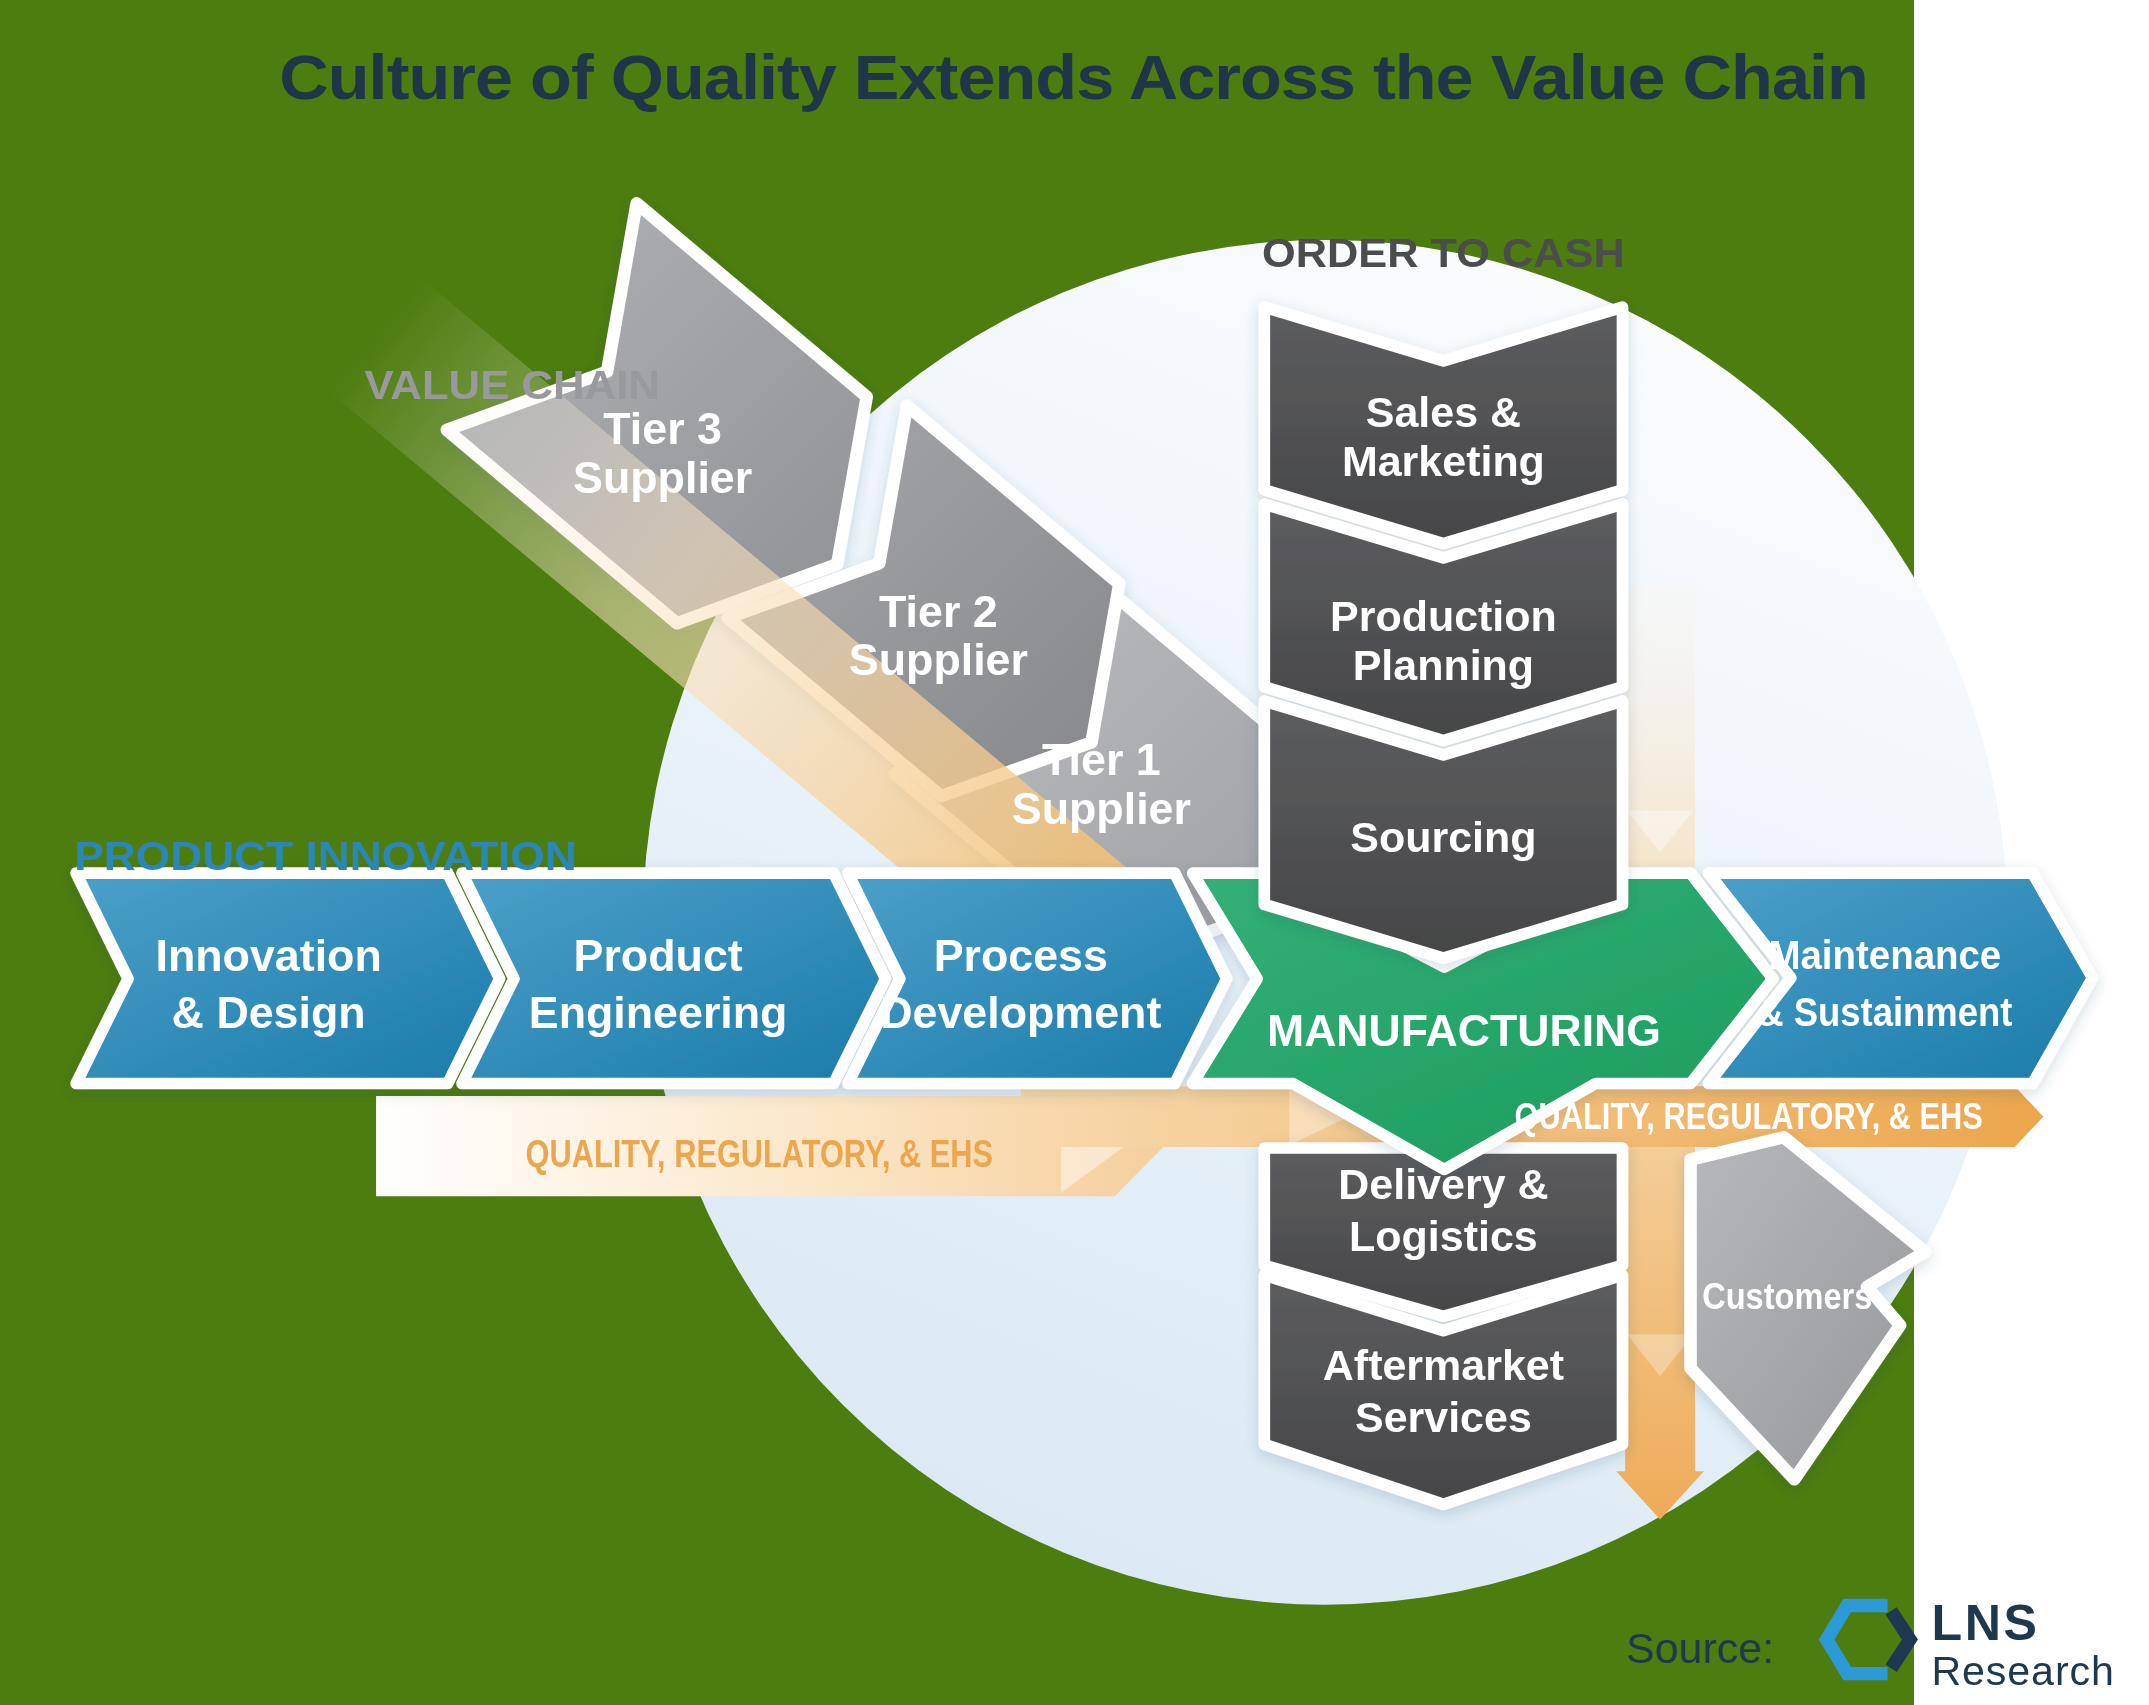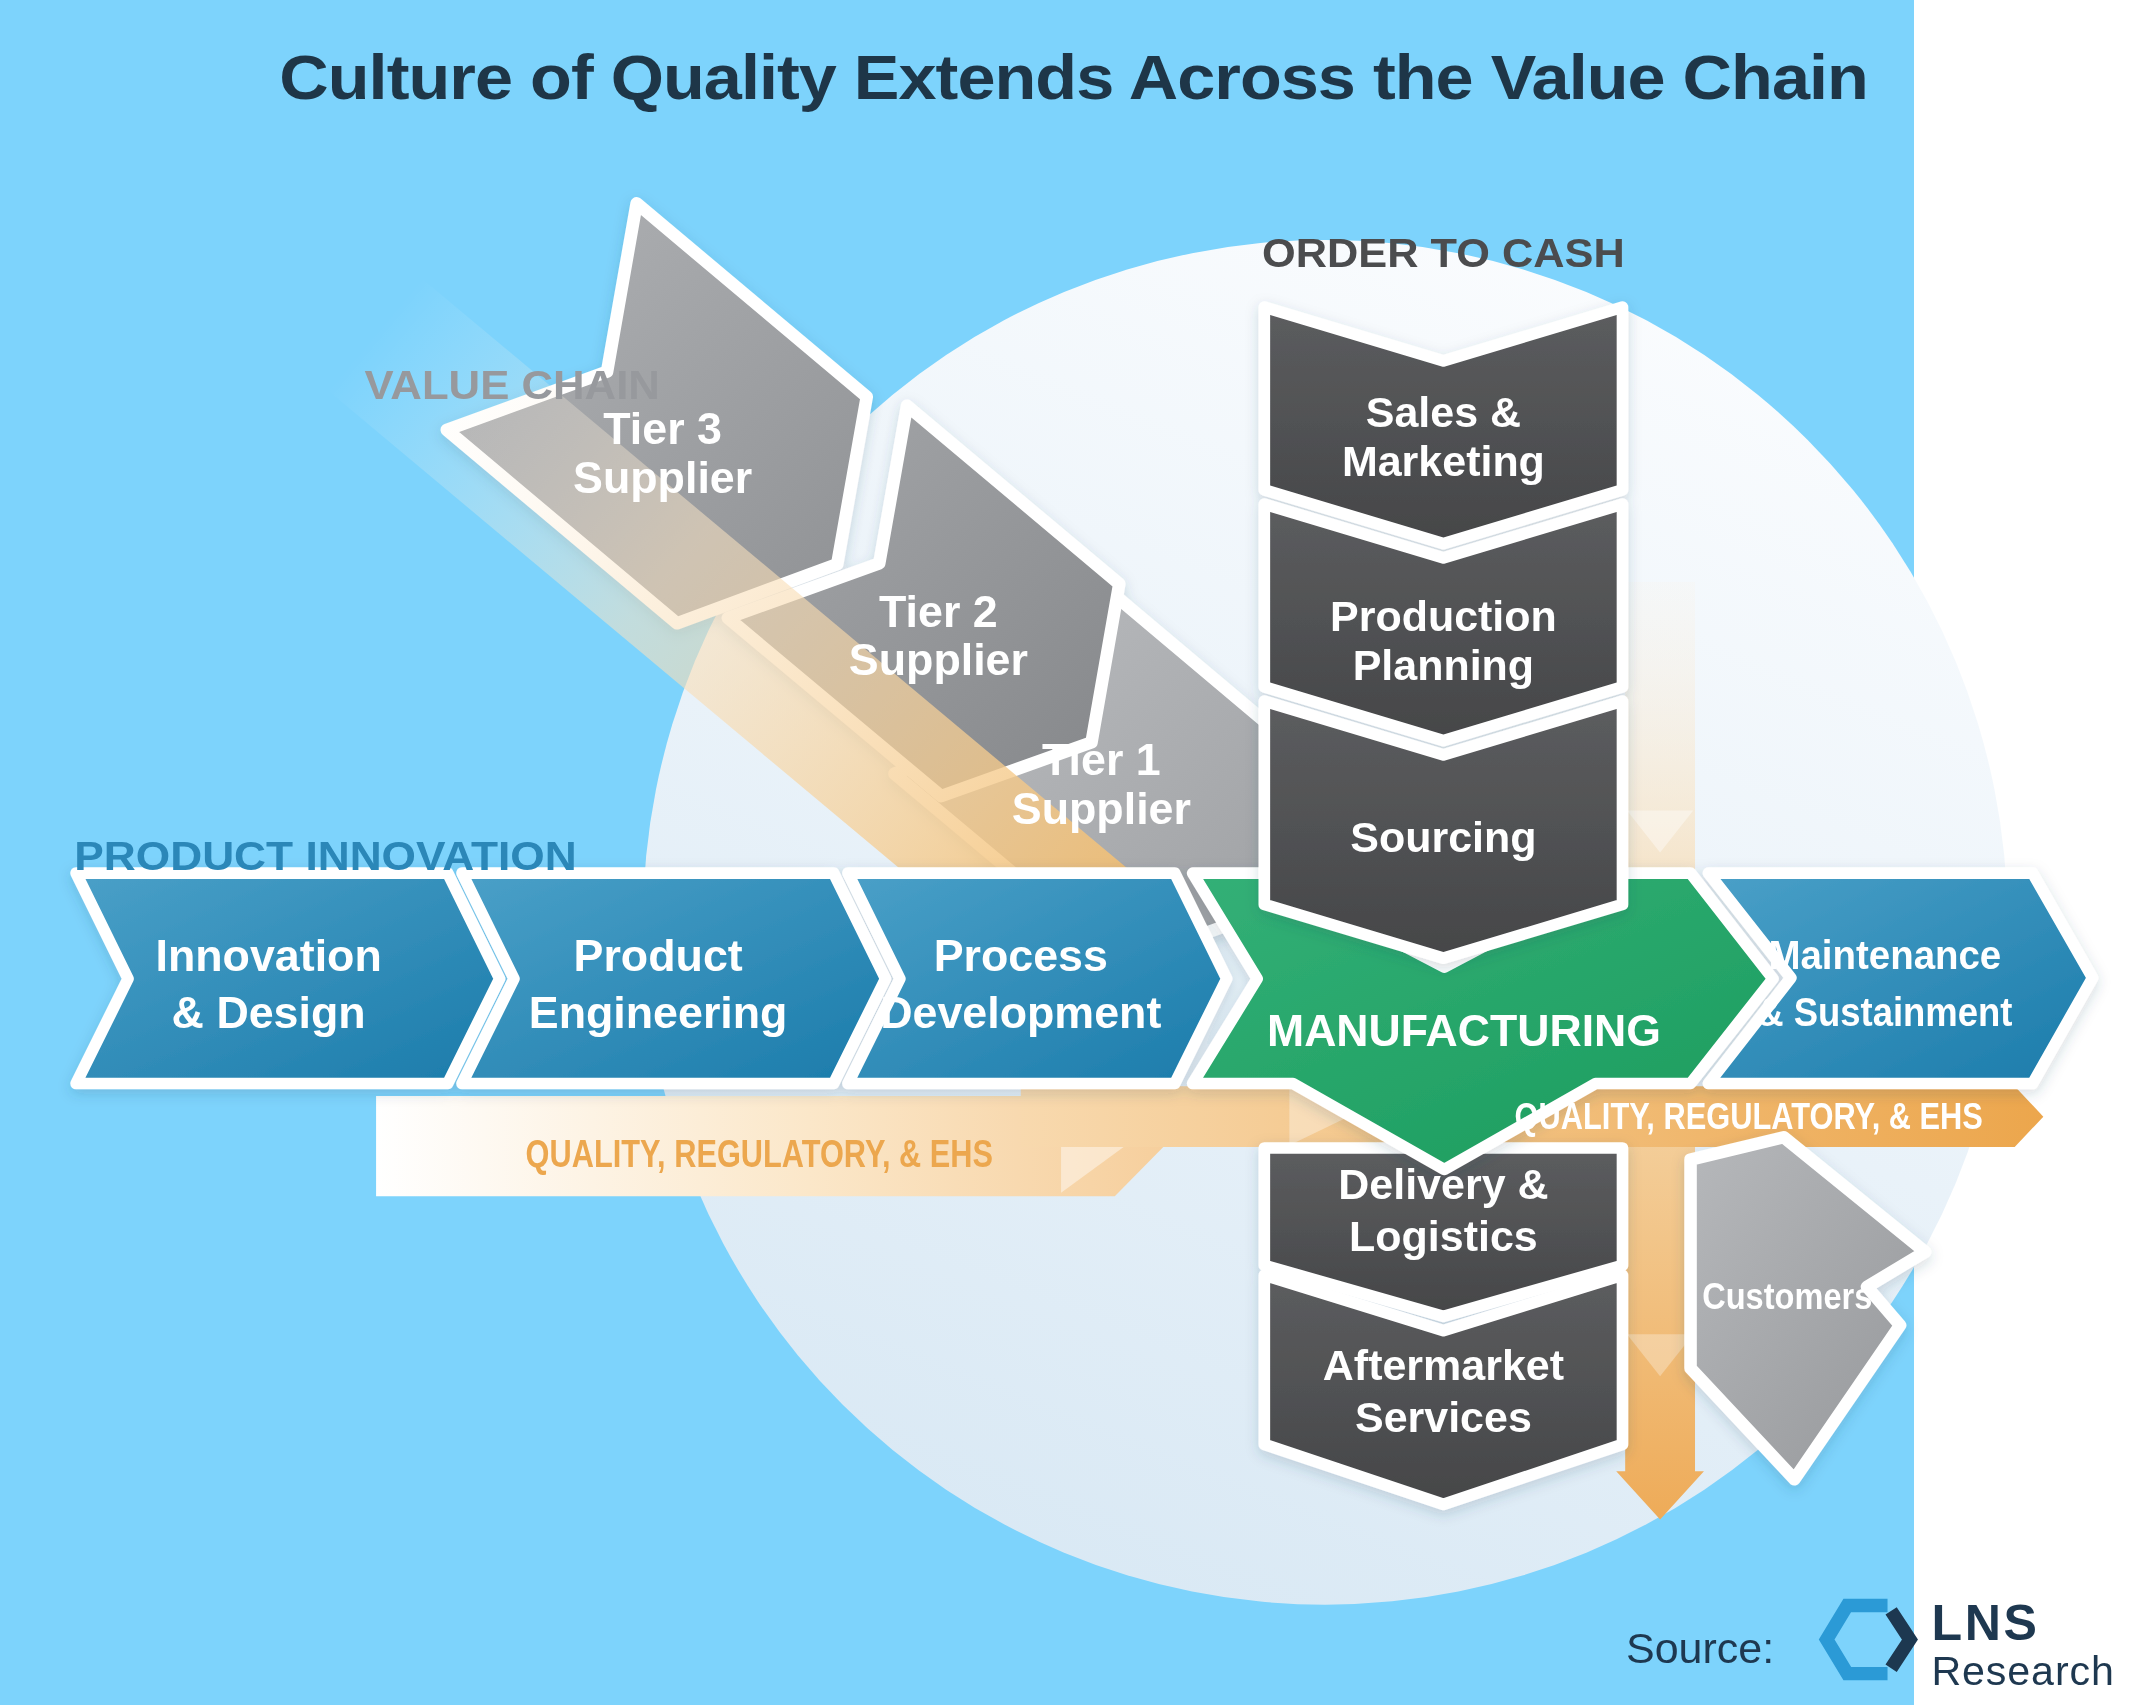--- a/index.html
+++ b/index.html
@@ -1,16 +1,16 @@
 <!DOCTYPE html>
 <html style="font-size:14.3px"><head>
 <meta charset="utf-8">
 <style>
   html,body{margin:0;padding:0;background:#ffffff;width:2149px;height:1705px;overflow:hidden;}
-  #stage{position:relative;width:1914px;height:1705px;background:#7dd3fc;}
+  #stage{position:relative;width:1914px;height:1705px;background:#4d7c0f;}
   svg{position:absolute;left:0;top:0;font-family:"Liberation Sans", sans-serif;}
   .t-white{fill:#ffffff;font-weight:bold;}
   .t-title{fill:#1e3648;font-weight:bold;letter-spacing:-1px;}
   .t-gray{fill:#97999d;font-weight:bold;}
   .t-dark{fill:#4b4c4e;font-weight:bold;}
   .t-blue{fill:#2b87b8;font-weight:bold;}
   .t-orange{fill:#eca74e;font-weight:bold;}
   .t-navy{fill:#1e3850;}
 </style>
 </head>

